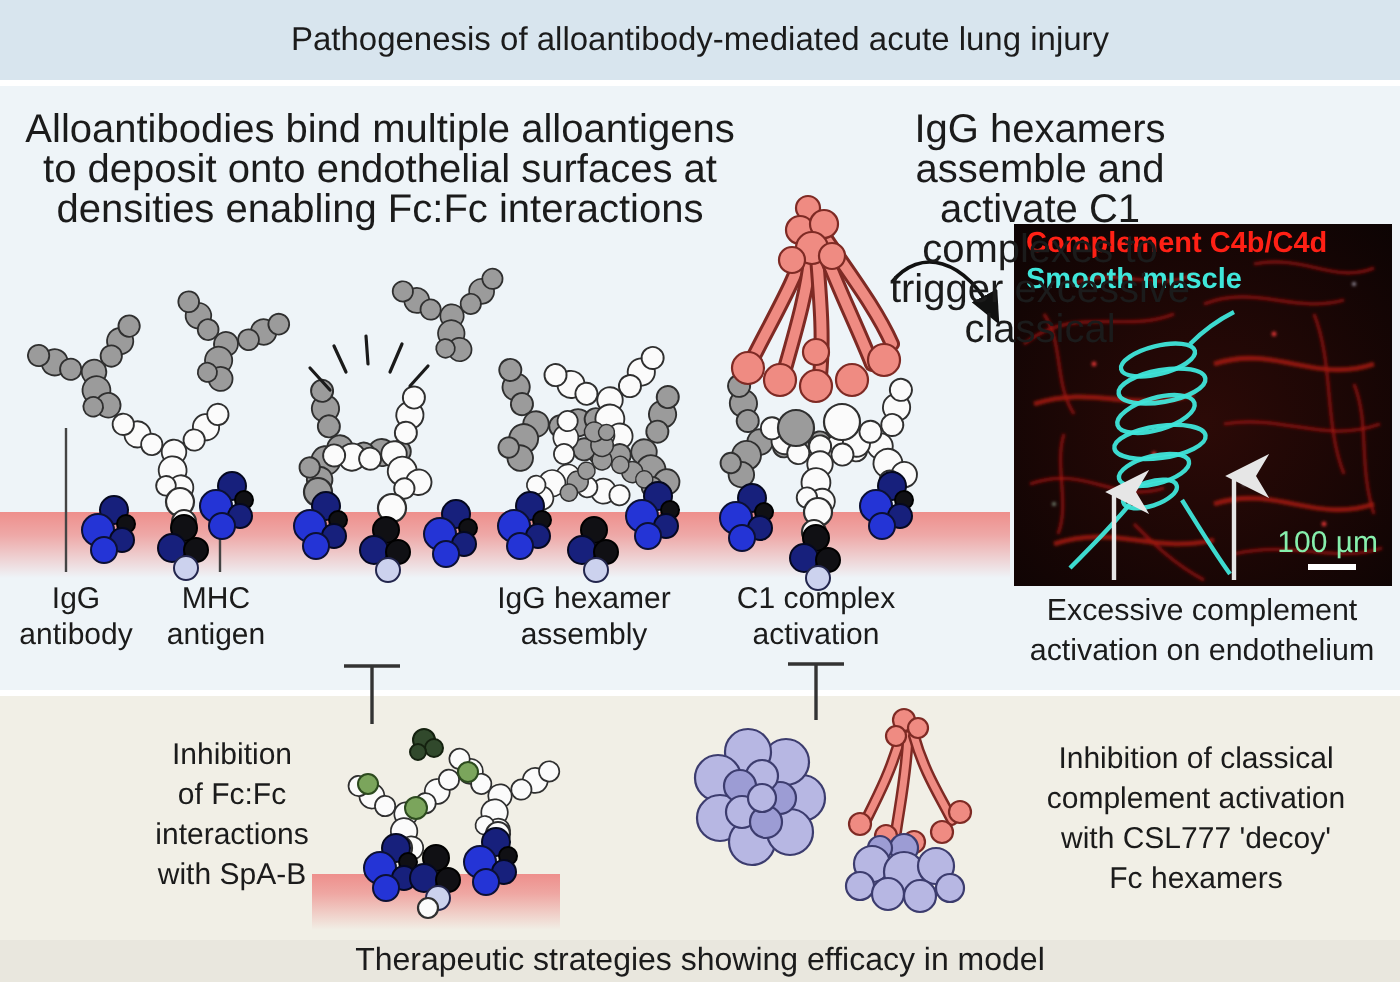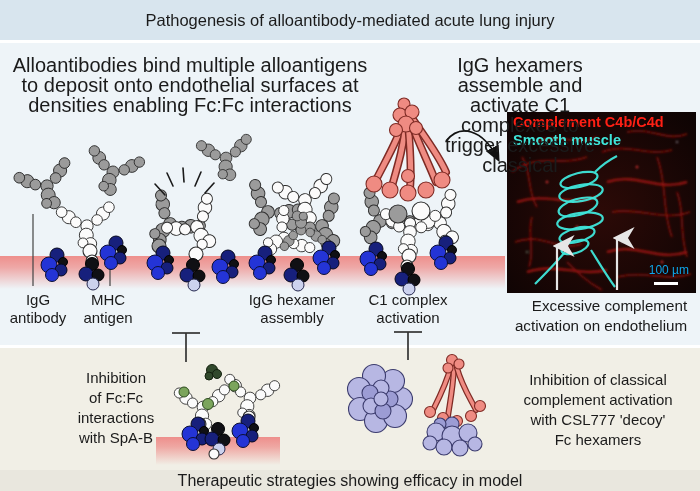--- a/index.html
+++ b/index.html
@@ -24,22 +24,22 @@
   .therapy-label{font-size:15px;line-height:20px;text-align:center;white-space:nowrap;}
   #therapy-left-text{left:116px;top:368px;}
   #therapy-right-text{left:598px;top:370px;}
   #micrograph{
     position:absolute;left:507px;top:112px;width:189px;height:181px;
     background:#0c0404;z-index:2;overflow:hidden;
   }
   .micro-label{position:absolute;left:6px;font-size:14.5px;font-weight:bold;white-space:nowrap;z-index:2;}
   #micro-label-red{top:2px;color:var(--micro_red);}
   #micro-label-cyan{top:20px;color:var(--micro_cyan);}
-  #micro-scale{position:absolute;right:7px;top:151px;font-size:12px;color:#0ea5e9;z-index:2;}
-  #micro-caption{left:601px;top:296px;font-size:15.2px;line-height:20px;text-align:right;white-space:nowrap;}
+  #micro-scale{position:absolute;right:7px;top:151px;font-size:15px;color:#86efac;z-index:2;}
+  #micro-caption{left:601px;top:296px;font-size:15.2px;line-height:20px;text-align:center;white-space:nowrap;}
   #art{position:absolute;left:0;top:0;z-index:2;pointer-events:none;}
   
   .m-gray{fill:var(--igg_gray);stroke:#2f2f2f;stroke-width:1.1;}
   .m-white{fill:#fbfbfb;stroke:#2f2f2f;stroke-width:1.1;}
   .m-blue{fill:var(--mhc_blue);stroke:#0c1034;stroke-width:1;}
   .m-navy{fill:var(--mhc_navy);stroke:#05081f;stroke-width:1;}
   .m-black{fill:#101014;stroke:#000;stroke-width:1;}
   .m-lav{fill:#ccd2ee;stroke:#23264d;stroke-width:1;}
   .m-red{fill:var(--c1_red);stroke:#7e2a24;stroke-width:1.1;}
   .m-purple{fill:var(--hexamer_purple);stroke:#3c3c6e;stroke-width:1.1;}

